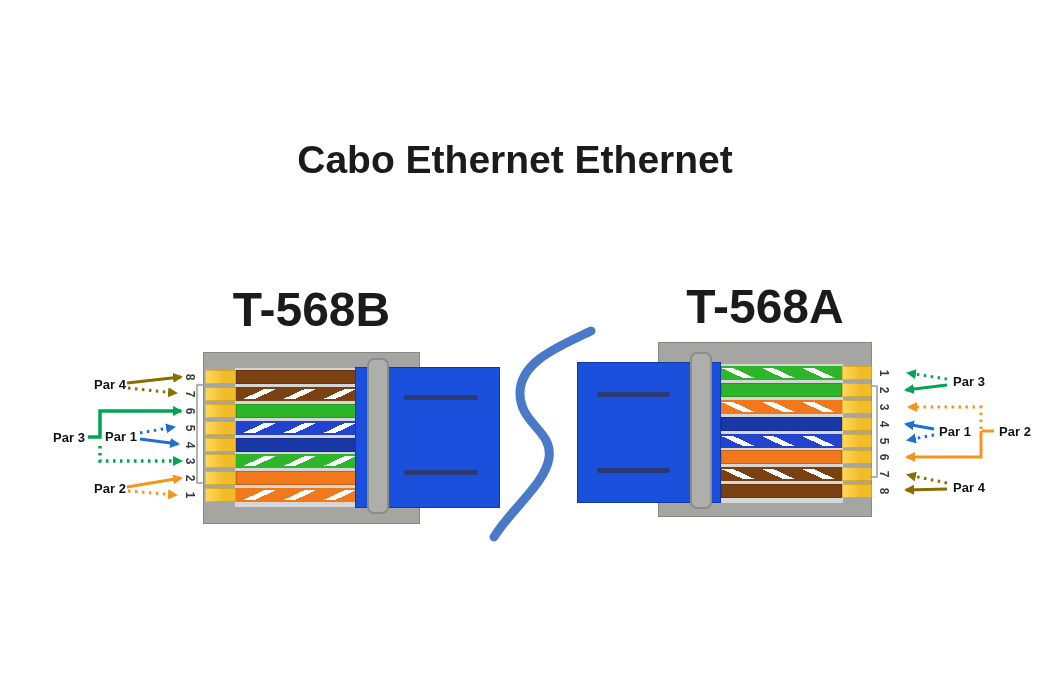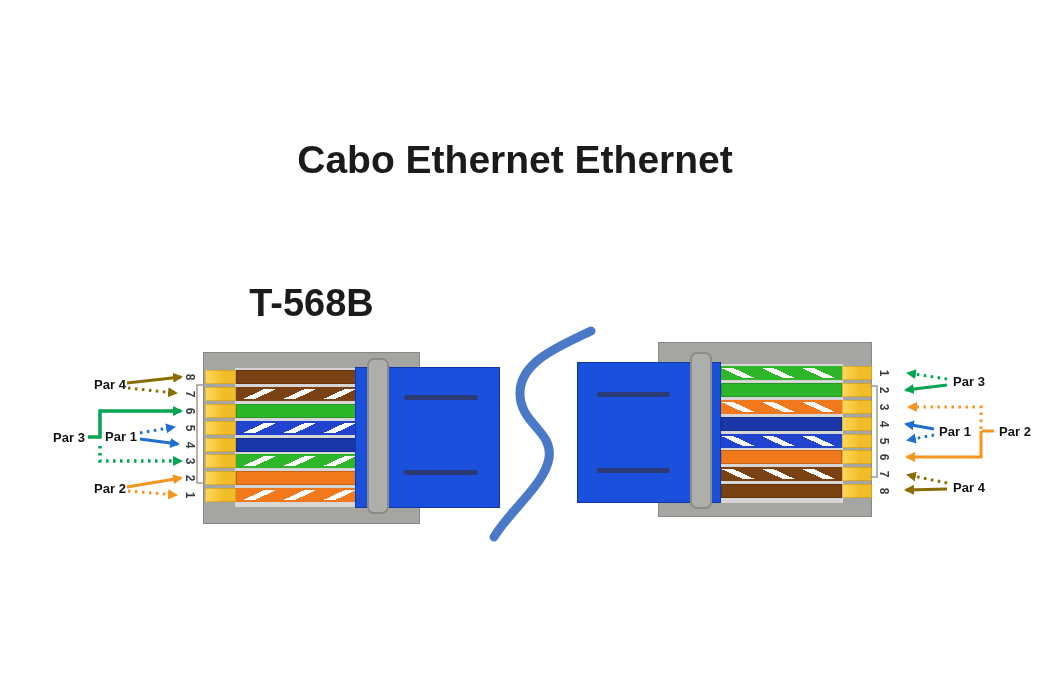--- a/index.html
+++ b/index.html
@@ -1,20 +1,20 @@
 <!DOCTYPE html>
 <html><head>
 <meta charset="utf-8">
 <style>
   html,body{margin:0;padding:0;background:#fff;}
   .canvas{position:relative;width:1050px;height:700px;background:#ffffff;overflow:hidden;
           font-family:"Liberation Sans",sans-serif;}
   .title{position:absolute;left:260px;top:138px;width:510px;text-align:center;
          font-size:39px;font-weight:700;color:#1b1b1b;letter-spacing:0px;}
-  .heading{position:absolute;text-align:center;font-size:38px;font-weight:700;color:#1b1b1b;}
+  .heading{position:absolute;text-align:center;font-size:48px;font-weight:700;color:#1b1b1b;}
   .heading.left{left:203px;top:282px;width:217px;}
   .heading.right{left:658px;top:279px;width:214px;}
   .pair-label{position:absolute;font-size:13px;font-weight:700;color:#111;text-align:center;}
   .body-block{position:absolute;background:#a5a6a2;border:1px solid #878787;box-sizing:border-box;}
   .pad{position:absolute;background:linear-gradient(90deg,#ffd95e 0%,#f8c83e 35%,#f0bd28 60%);
        box-shadow:inset 0 0 0 1px rgba(160,120,20,.35);}
   .panel{position:absolute;background:#d6d6d6;}
   .band{position:absolute;box-sizing:border-box;}
   .band.solid{box-shadow:inset 0 0 0 1px rgba(0,0,0,.18);}
   .cable-block{position:absolute;background:#1b50dd;box-shadow:inset 0 0 0 1px rgba(10,30,110,.5);}
@@ -25,20 +25,21 @@
   svg.overlay{position:absolute;left:0;top:0;z-index:10;}
 </style>
 </head>
 <body>
 
 <div class="canvas">
 
   <div class="title">Cabo Ethernet Ethernet</div>
 
   <div class="heading left">T-568B</div>
+  <div class="heading right">T-568A</div>
 
   <div class="pair-label" style="left:92px;top:377px;width:36px;">Par 4</div>
   <div class="pair-label" style="left:50px;top:430px;width:38px;">Par 3</div>
   <div class="pair-label" style="left:102px;top:429px;width:38px;">Par 1</div>
   <div class="pair-label" style="left:92px;top:481px;width:36px;">Par 2</div>
 
   <div class="pair-label" style="left:950px;top:374px;width:38px;">Par 3</div>
   <div class="pair-label" style="left:996px;top:424px;width:38px;">Par 2</div>
   <div class="pair-label" style="left:936px;top:424px;width:38px;">Par 1</div>
   <div class="pair-label" style="left:950px;top:480px;width:38px;">Par 4</div>

